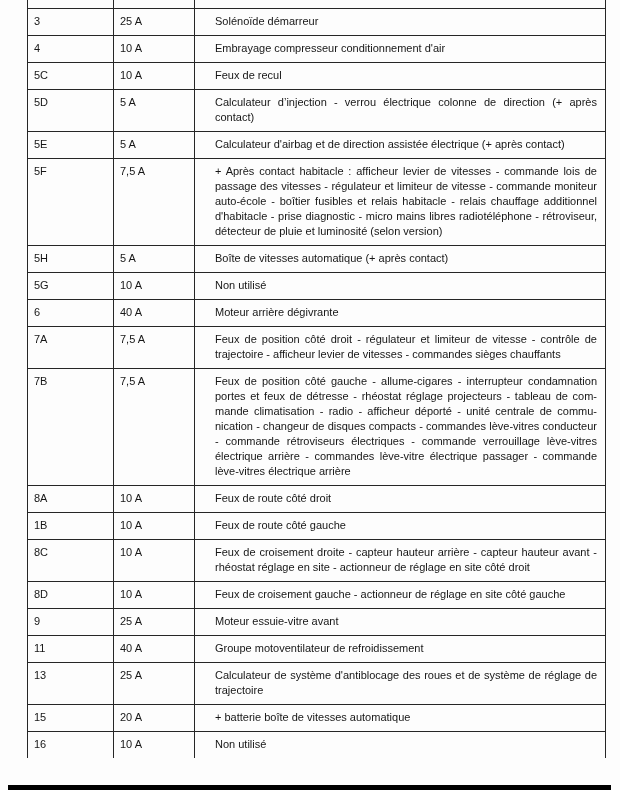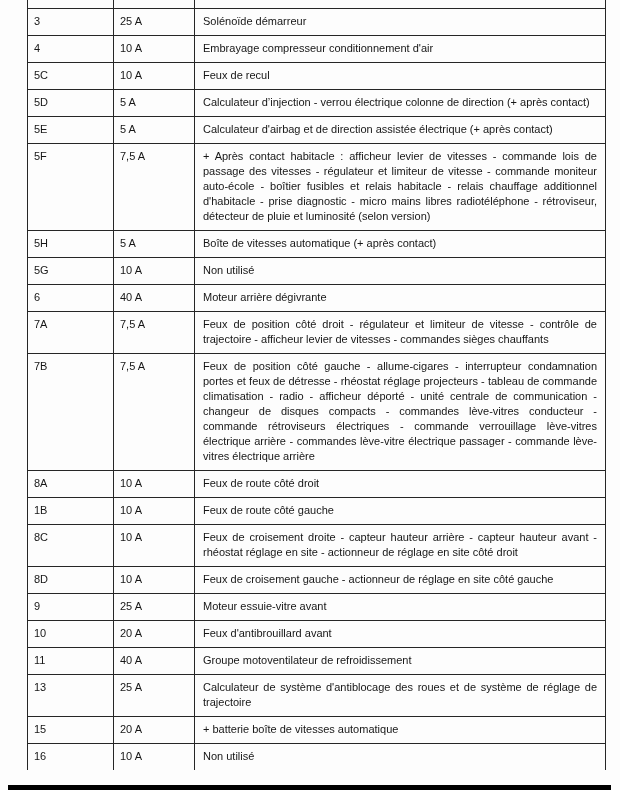--- a/index.html
+++ b/index.html
@@ -30,21 +30,21 @@
     vertical-align: top;
     font-size: 11px;
     line-height: 15px;
     padding: 5px 8px 6px 6px;
   }
   .c1 { width: 85px; }
   .c2 { width: 80px; font-weight: normal; }
   .c3 {
     width: 410px;
     text-align: justify;
-    padding-left: 8px;
+    padding-left: 20px;
     -webkit-hyphens: manual;
     hyphens: manual;
   }
   .dummy .td { height: 25px; padding: 0; }
   .tr:last-child .td { border-bottom: none; }
   .bottom-rule {
     position: absolute;
     left: 8px; top: 785px;
     width: 603px; height: 5px;
     background: #000000;
@@ -152,25 +152,20 @@
     <div class="td c2">10 A</div>
     <div class="td c3">Feux de croisement gauche - actionneur de réglage en site côté gauche</div>
   </div>
 
   <div class="tr">
     <div class="td c1">9</div>
     <div class="td c2">25 A</div>
     <div class="td c3">Moteur essuie-vitre avant</div>
   </div>
 
-  <div class="tr">
-    <div class="td c1">10</div>
-    <div class="td c2">20 A</div>
-    <div class="td c3">Feux d'antibrouillard avant</div>
-  </div>
 
   <div class="tr">
     <div class="td c1">11</div>
     <div class="td c2">40 A</div>
     <div class="td c3">Groupe motoventilateur de refroidissement</div>
   </div>
 
   <div class="tr">
     <div class="td c1">13</div>
     <div class="td c2">25 A</div>

